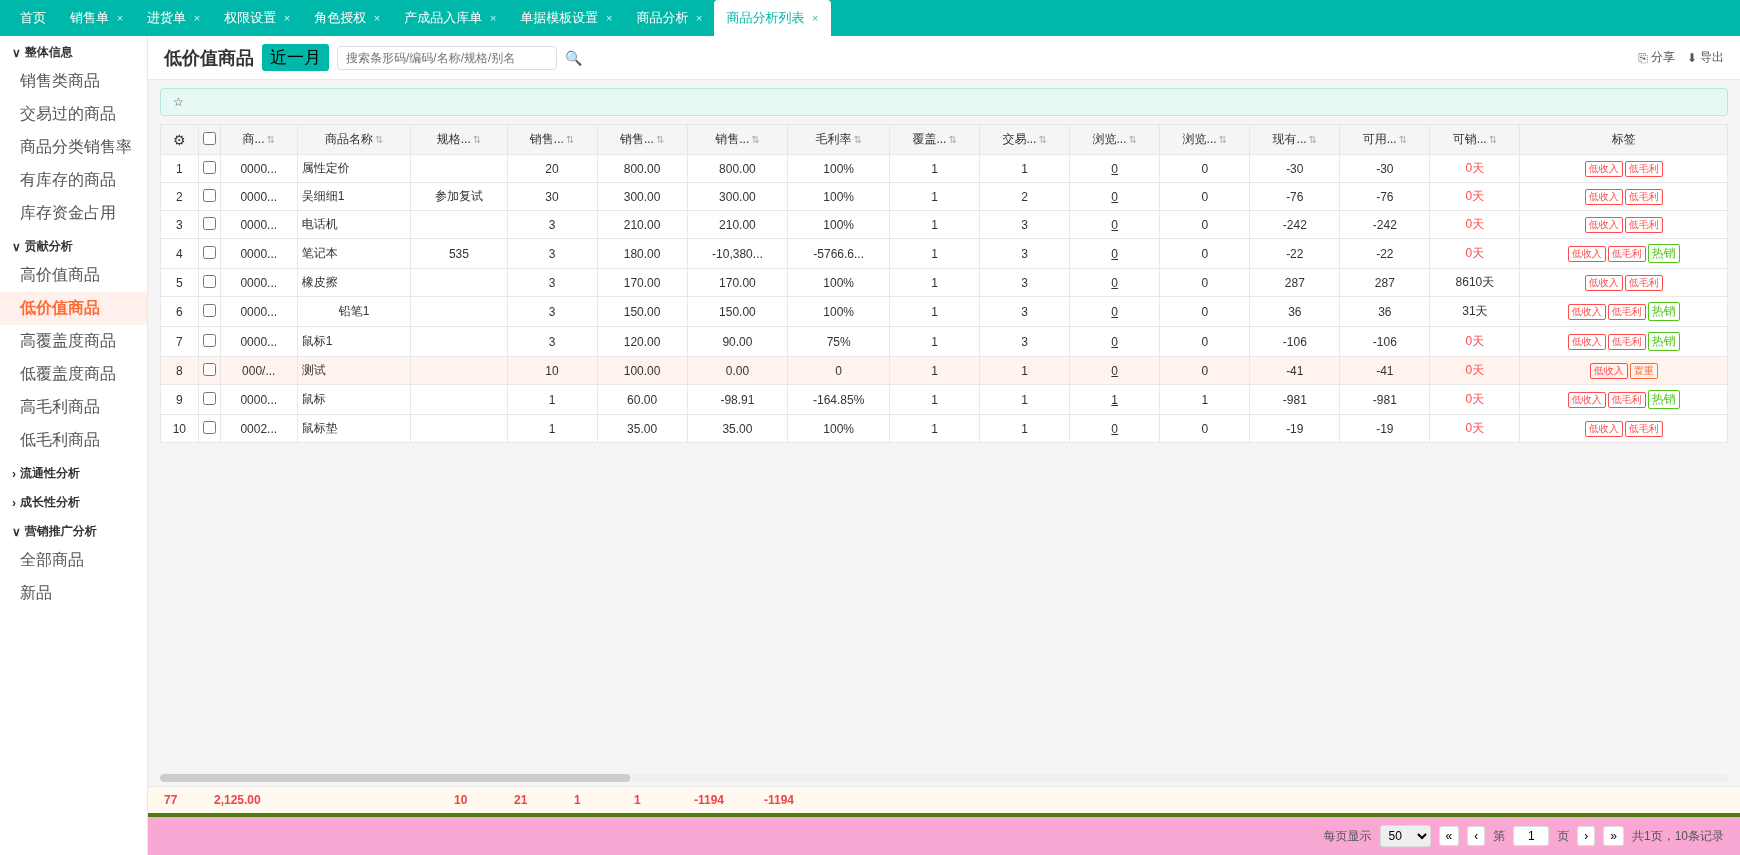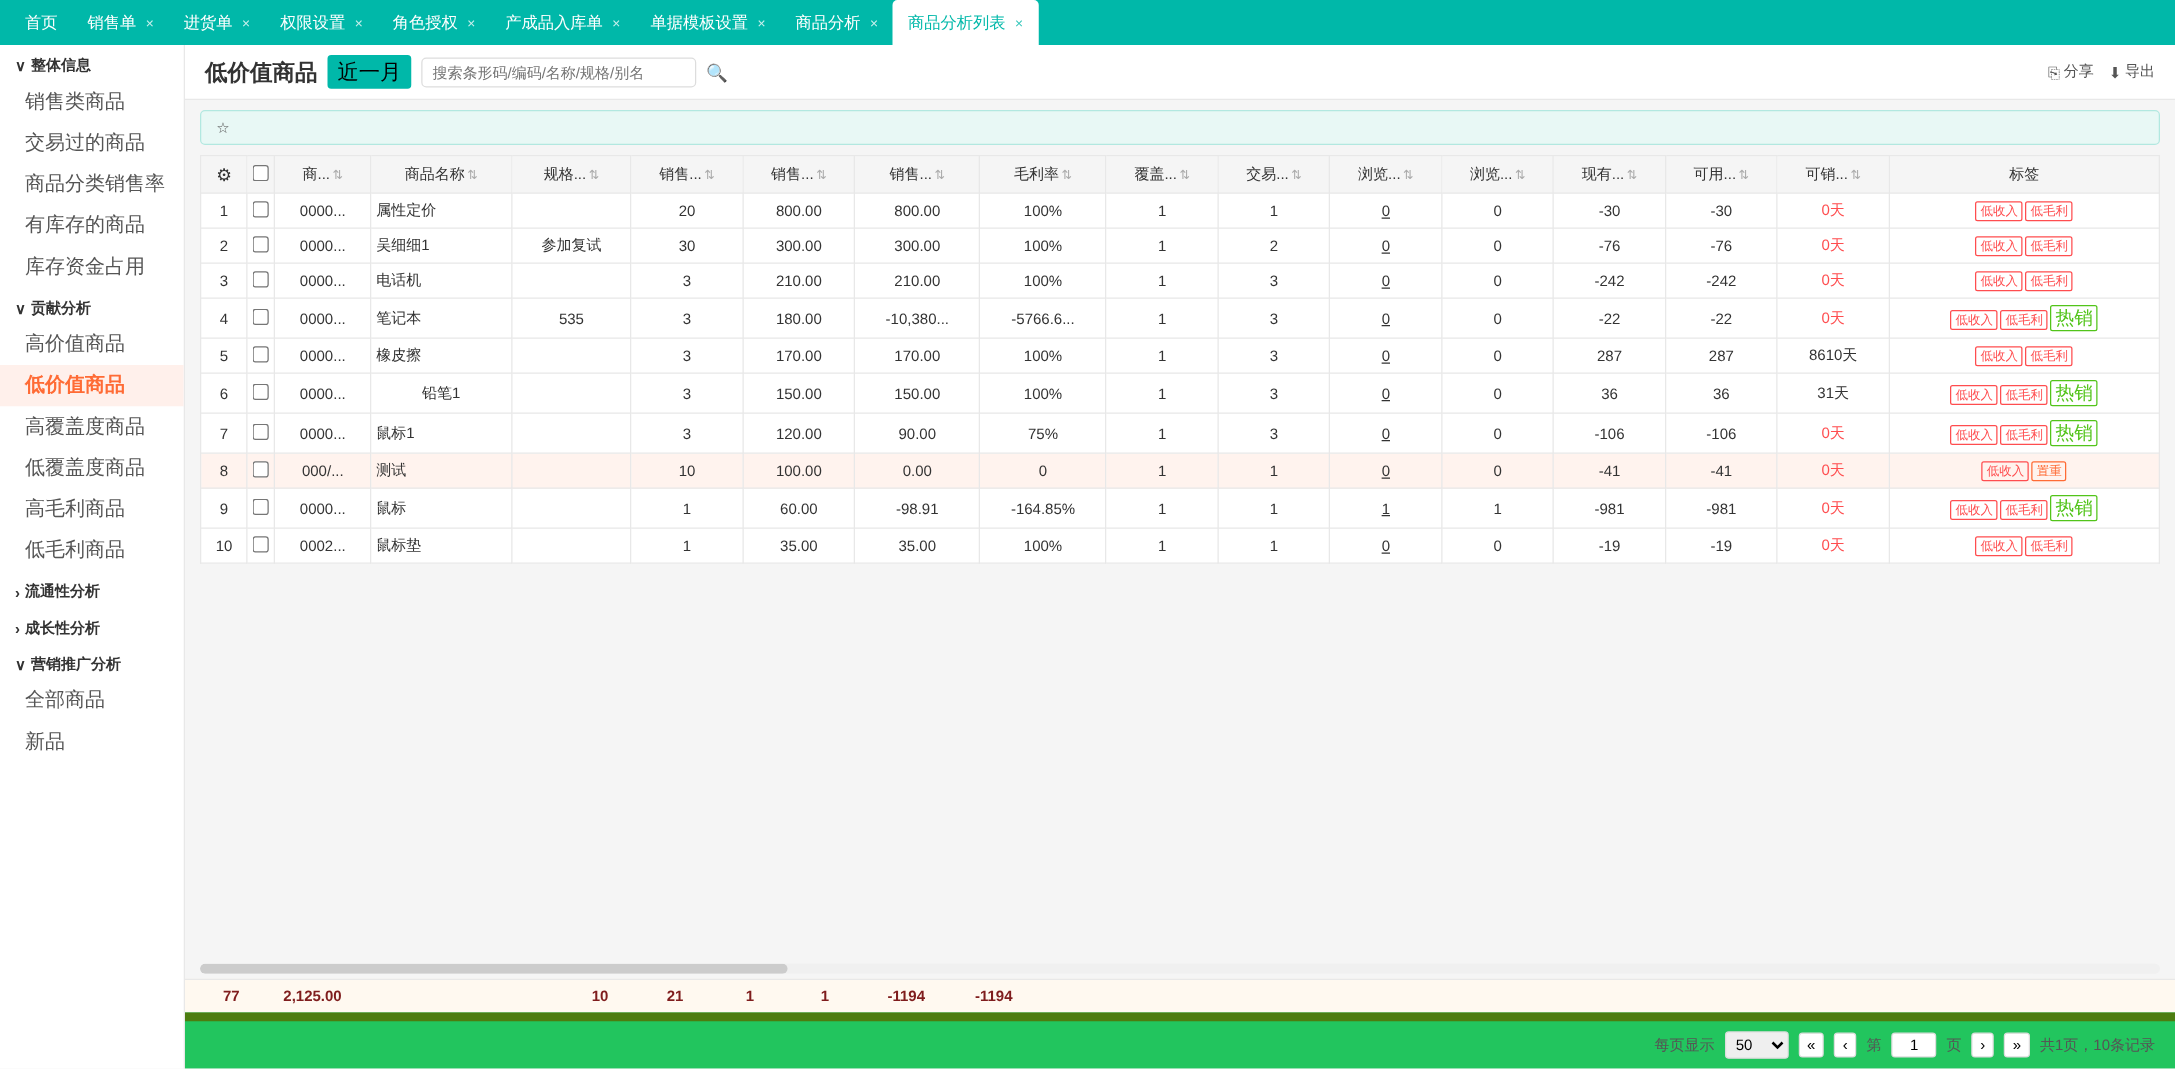--- a/index.html
+++ b/index.html
@@ -189,21 +189,21 @@
       padding: 0 3px;
       font-size: 10px;
       margin: 0 1px;
     }
     .tag-badge-green {
       display: inline-block;
       border: 1px solid #52c41a;
       color: #52c41a;
       border-radius: 2px;
       padding: 0 3px;
-      font-size: 15px;
+      font-size: 12px;
       margin: 0 1px;
     }
     .underline { text-decoration: underline; cursor: pointer; color: #333; }
 
     
     .table-footer {
       background: #fff9f0;
       border-top: 1px solid #e8e8e8;
       padding: 6px 12px;
       display: flex;
@@ -217,30 +217,30 @@
       color: #333;
       text-align: right;
       padding-right: 16px;
     }
     .footer-cells {
       display: flex;
       gap: 0;
       flex: 1;
     }
     .footer-cell {
-      text-align: center;
+      text-align: left;
       padding: 0 4px;
-      color: #7f1d1d;
+      color: #ef4444;
       font-weight: bold;
     }
 
     
     .pagination-bar {
-      background: #22c55e;
-      border-top: 7px solid #4d7c0f;
+      background: #f9a8d4;
+      border-top: 4px solid #4d7c0f;
       padding: 8px 16px;
       display: flex;
       justify-content: flex-end;
       align-items: center;
       gap: 8px;
       font-size: 12px;
       color: #555;
     }
     .page-size-select {
       border: 1px solid #ddd;

